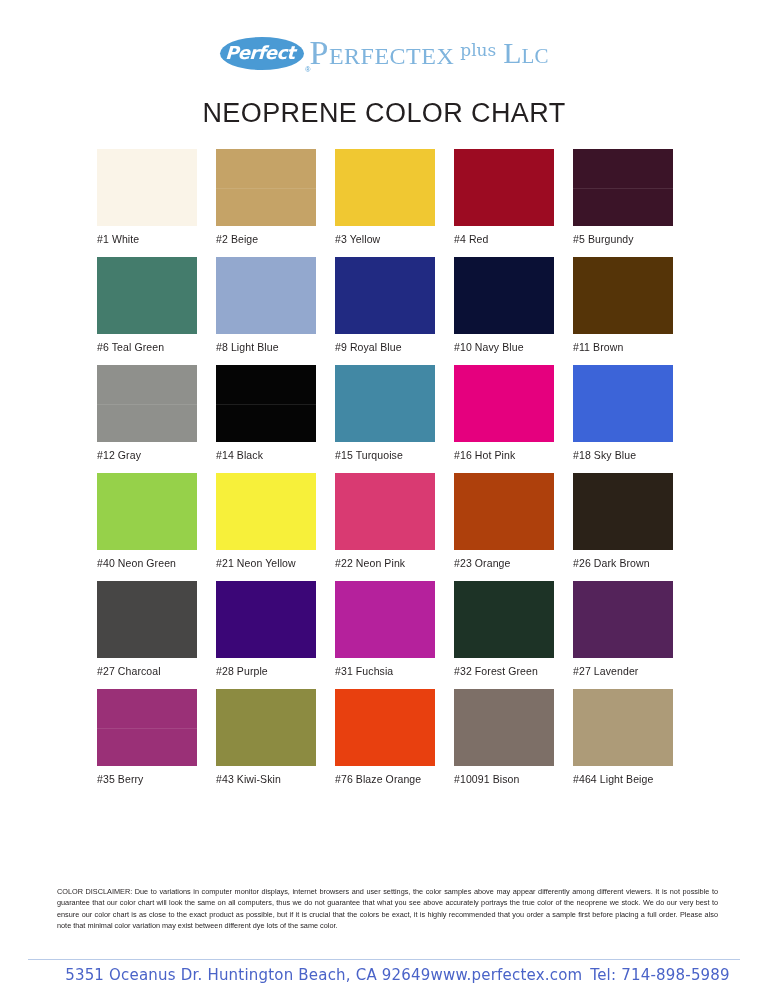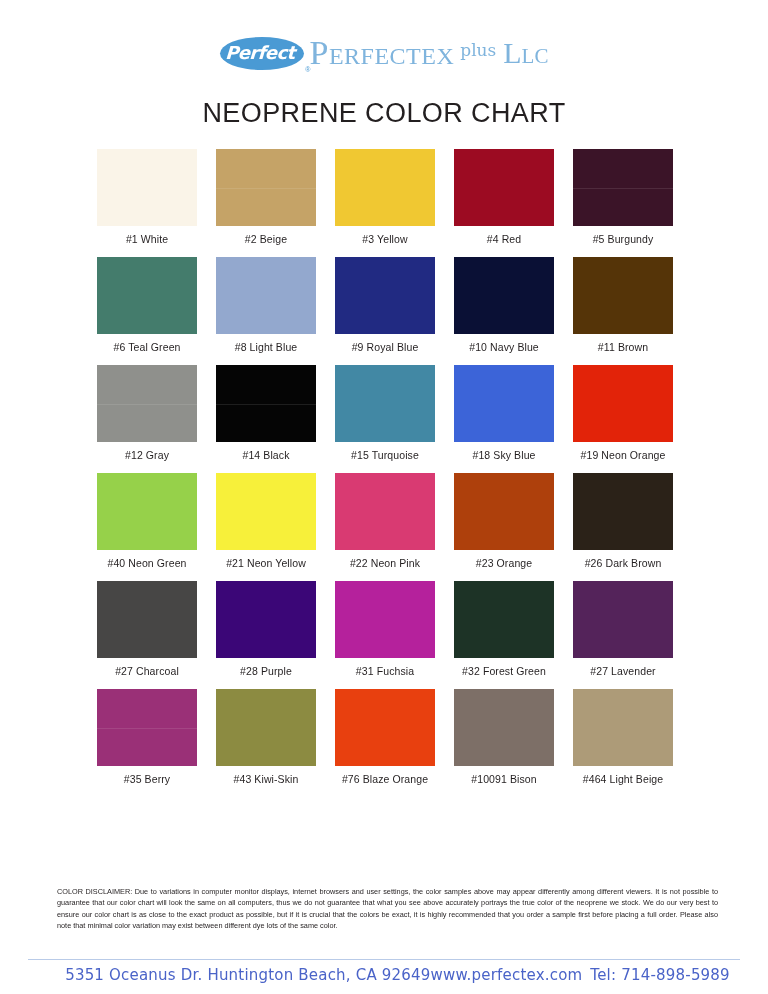--- a/index.html
+++ b/index.html
@@ -113,21 +113,20 @@
   }
   .swatch-chip .seam {
     position: absolute;
     left: 0;
     right: 0;
     top: 50%;
     height: 1px;
     background: rgba(255,255,255,0.10);
   }
   .swatch-label {
-    text-align: center;
     font-size: 10.5px;
     color: #231f20;
     margin-top: 7px;
     letter-spacing: 0.1px;
     white-space: nowrap;
   }
 
   
   #disclaimer {
     position: absolute;
@@ -242,26 +241,26 @@
       <div class="swatch-chip" style="background: rgb(5, 5, 5);">
         <div class="seam"></div>
       </div>
       <div class="swatch-label">#14 Black</div>
     </div>
     <div class="swatch-cell">
       <div class="swatch-chip" style="background: rgb(66, 136, 164);"></div>
       <div class="swatch-label">#15 Turquoise</div>
     </div>
     <div class="swatch-cell">
+      <div class="swatch-chip" style="background: rgb(229, 0, 126);"></div>
+      <div class="swatch-label">#16 Hot Pink</div>
+    </div>
+    <div class="swatch-cell">
       <div class="swatch-chip" style="background: rgb(60, 100, 216);"></div>
       <div class="swatch-label">#18 Sky Blue</div>
-    </div>
-    <div class="swatch-cell">
-      <div class="swatch-chip" style="background: rgb(226, 35, 9);"></div>
-      <div class="swatch-label">#19 Neon Orange</div>
     </div>
     <div class="swatch-cell">
       <div class="swatch-chip" style="background: rgb(150, 209, 74);"></div>
       <div class="swatch-label">#40 Neon Green</div>
     </div>
     <div class="swatch-cell">
       <div class="swatch-chip" style="background: rgb(247, 240, 58);"></div>
       <div class="swatch-label">#21 Neon Yellow</div>
     </div>
     <div class="swatch-cell">

